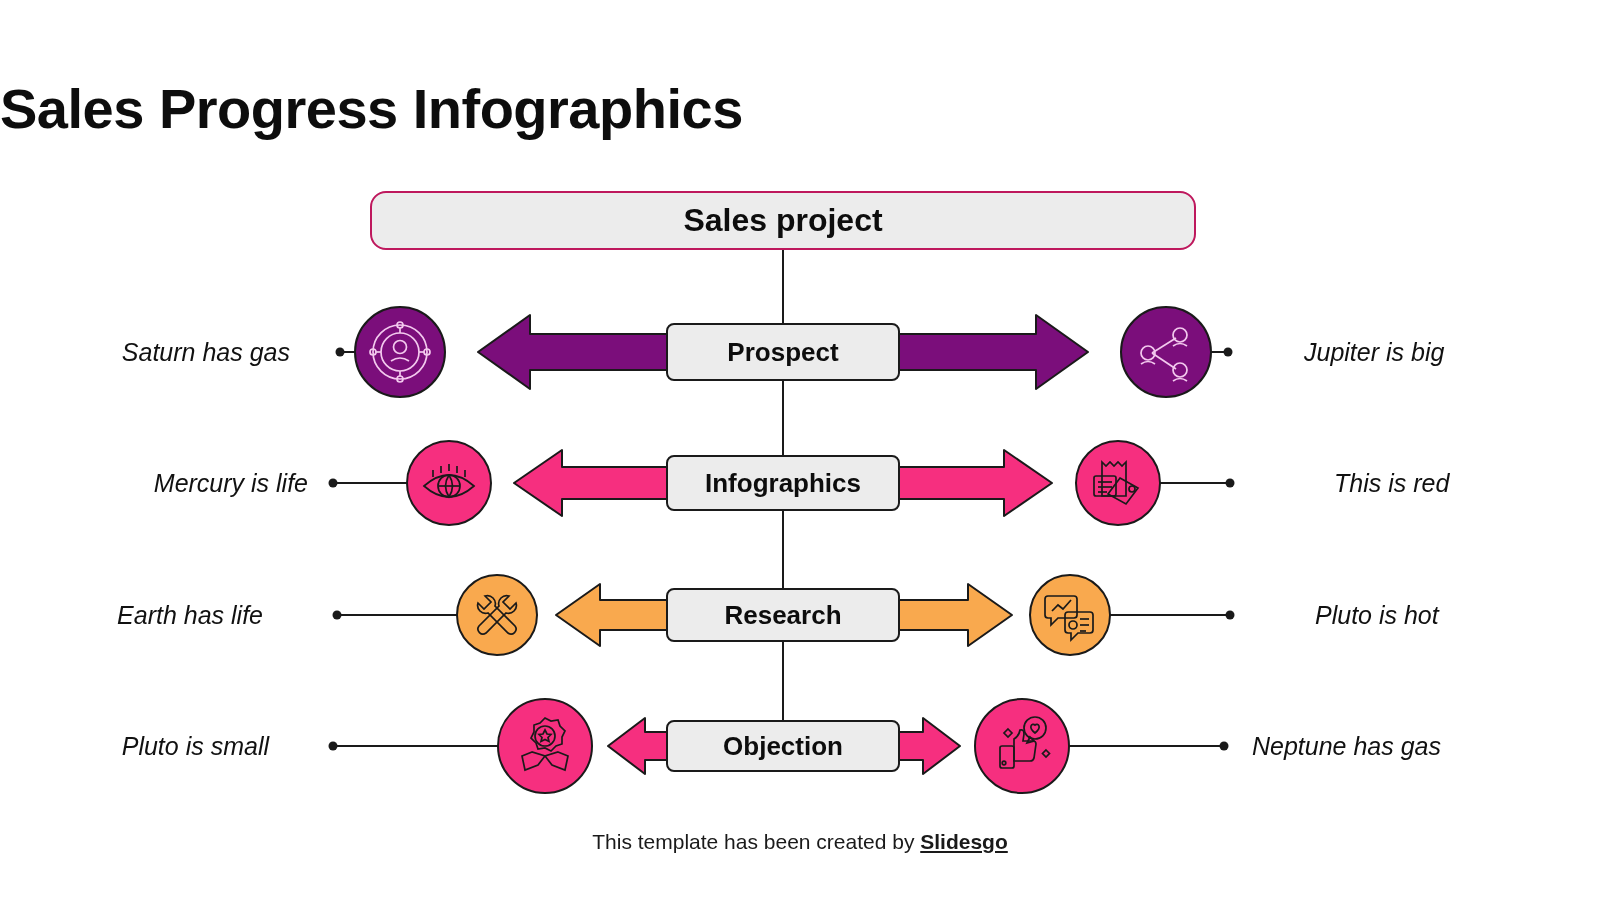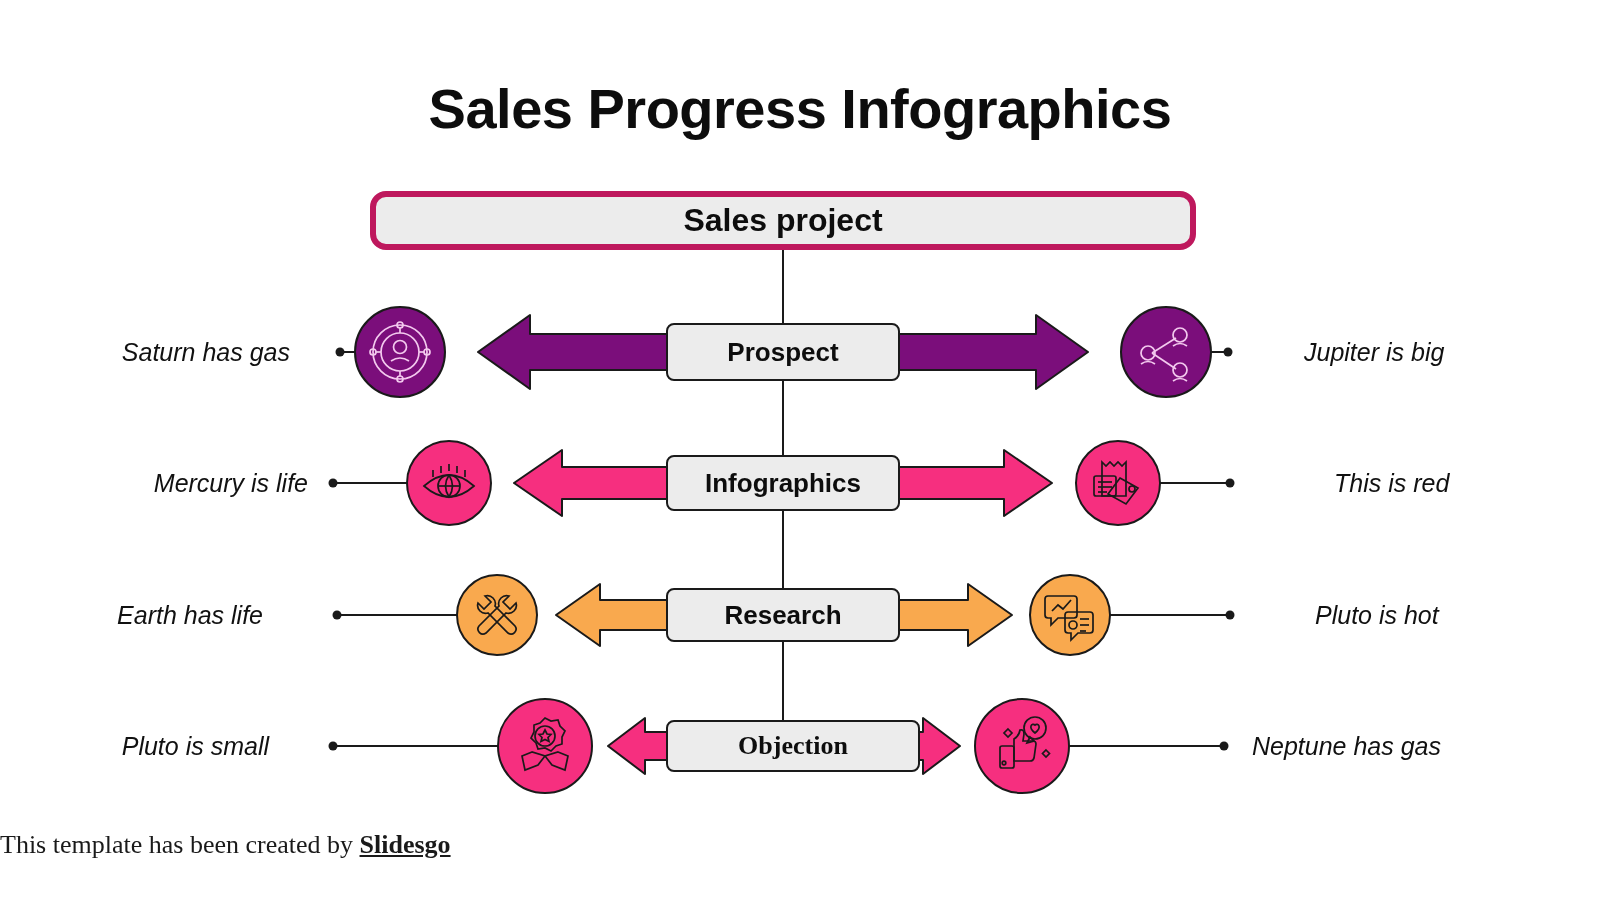--- a/index.html
+++ b/index.html
@@ -19,35 +19,35 @@
     position: absolute;
     left: 0; top: 0;
     width: 1600px;
     height: 900px;
   }
   .title {
     position: absolute;
     left: 0;
     top: 76px;
     width: 1600px;
-    text-align: center;
+    text-align: left;
     font-size: 56px;
     font-weight: bold;
     letter-spacing: -0.5px;
     color: #0d0d0d;
   }
   .footer {
     position: absolute;
     left: 0;
     top: 830px;
     width: 1600px;
-    font-size: 26px;
+    text-align: center;
+    font-size: 21px;
     color: #1a1a1a;
     font-weight: 400;
-    font-family: Liberation Serif, serif;
   }
   .footer b {
     font-weight: bold;
     text-decoration: underline;
   }
   svg.layer {
     position: absolute;
     left: 0; top: 0;
     width: 1600px;
     height: 900px;
@@ -72,21 +72,21 @@
     display: flex;
     align-items: center;
     justify-content: center;
     font-size: 26px;
     font-weight: bold;
     color: #0d0d0d;
   }
   .root-box {
     position: absolute;
     background: #ececec;
-    border: 6px solid #be185d;
+    border: 2px solid #be185d;
     border-radius: 16px;
     box-sizing: border-box;
     display: flex;
     align-items: center;
     justify-content: center;
     font-size: 32px;
     font-weight: bold;
     color: #0d0d0d;
   }
 </style>
@@ -253,21 +253,21 @@
 
   <div class="stage-box" style="left:666px; top:323px; width:234px; height:58px;">
     <span>Prospect</span>
   </div>
   <div class="stage-box" style="left:666px; top:455px; width:234px; height:56px;">
     <span>Infographics</span>
   </div>
   <div class="stage-box" style="left:666px; top:588px; width:234px; height:54px;">
     <span>Research</span>
   </div>
-  <div class="stage-box" style="left:666px; top:720px; width:254px; height:52px;font-family:Liberation Serif, serif;">
+  <div class="stage-box" style="left:666px; top:720px; width:234px; height:52px;">
     <span>Objection</span>
   </div>
 
   <div class="side-label left" style="left:0px; top:340px; width:290px;">Saturn has gas</div>
   <div class="side-label left" style="left:0px; top:471px; width:308px;">Mercury is life</div>
   <div class="side-label left" style="left:0px; top:603px; width:263px;">Earth has life</div>
   <div class="side-label left" style="left:0px; top:734px; width:269px;">Pluto is small</div>
 
   <div class="side-label right" style="left:1304px; top:340px;">Jupiter is big</div>
   <div class="side-label right" style="left:1334px; top:471px;">This is red</div>

